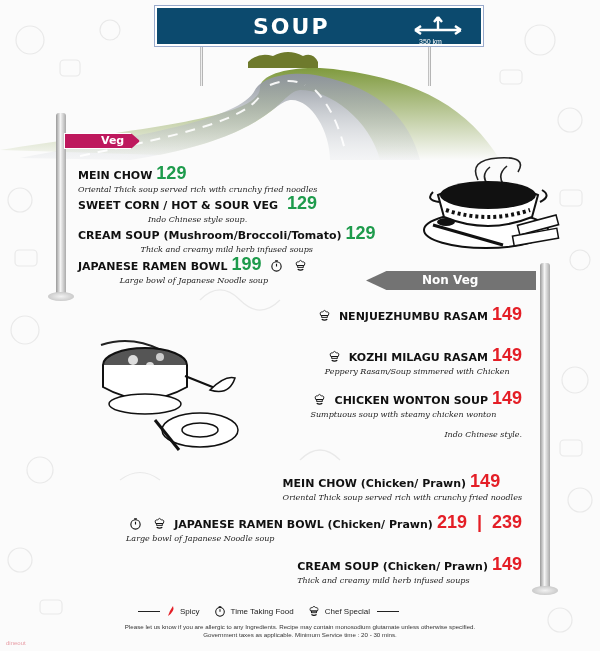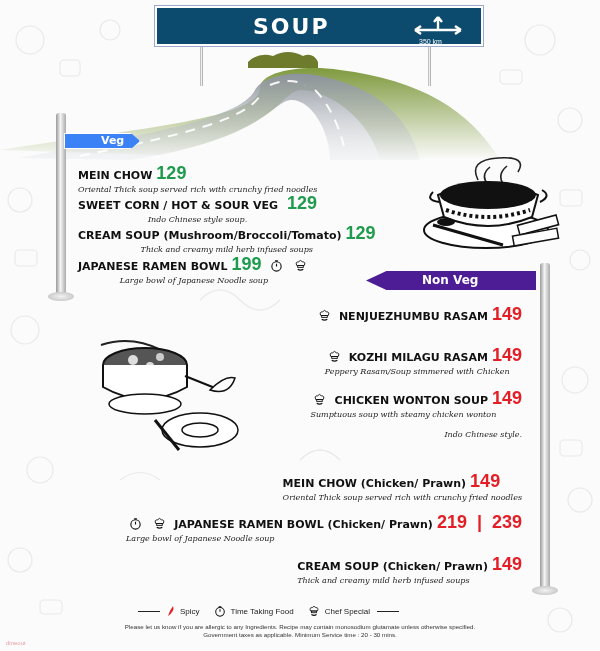--- a/index.html
+++ b/index.html
@@ -15,23 +15,23 @@
   .sign-km { position: absolute; left: 262px; top: 30px; font-size: 7px; color: #fff; font-family: "Liberation Sans", sans-serif; }
   .sign-post { position: absolute; top: 46px; width: 3px; height: 40px; background: linear-gradient(90deg,#aaa,#eee,#999); }
 
   .road { position: absolute; left: 0; top: 40px; width: 600px; height: 120px; }
 
   
   .pole { position: absolute; width: 10px; background: linear-gradient(90deg,#999,#f4f4f4 45%,#aaa); border-radius: 3px 3px 0 0; }
   .pole-base { position: absolute; width: 26px; height: 9px; border-radius: 50%; background: radial-gradient(ellipse,#f2f2f2,#bbb); }
 
   
-  .flag-veg { position: absolute; left: 64px; top: 133px; width: 76px; height: 16px; background: #3b82f6; border: 1px solid #fff; outline: 1px solid #1e9b4c; clip-path: polygon(0 0, 88% 0, 100% 50%, 88% 100%, 0 100%); }
+  .flag-veg { position: absolute; left: 64px; top: 133px; width: 76px; height: 16px; background: #be185d; border: 1px solid #fff; outline: 1px solid #1e9b4c; clip-path: polygon(0 0, 88% 0, 100% 50%, 88% 100%, 0 100%); }
   .flag-veg span { position: absolute; left: 36px; top: 0px; color: #fff; font-weight: bold; font-size: 11px; }
-  .flag-nonveg { position: absolute; left: 366px; top: 271px; width: 170px; height: 19px; background: #4c1d95; clip-path: polygon(0 50%, 12% 0, 100% 0, 100% 100%, 12% 100%); }
+  .flag-nonveg { position: absolute; left: 366px; top: 271px; width: 170px; height: 19px; background: #737373; clip-path: polygon(0 50%, 12% 0, 100% 0, 100% 100%, 12% 100%); }
   .flag-nonveg span { position: absolute; left: 56px; top: 2px; color: #fff; font-weight: bold; font-size: 12px; }
 
   
   .item { position: absolute; }
   .item-name { font-family: "DejaVu Sans", sans-serif; font-weight: bold; font-size: 11px; color: #111; white-space: nowrap; }
   .price { font-family: "Liberation Sans", sans-serif; font-weight: bold; font-size: 18px; margin-left: 4px; }
   .price.green { color: #1e9b4c; }
   .price.red { color: #e41e26; }
   .desc { font-family: "DejaVu Serif", serif; font-style: italic; font-size: 8px; color: #222; white-space: nowrap; margin-top: 1px; }
   .veg .item-name, .veg .desc { text-align: center; }

